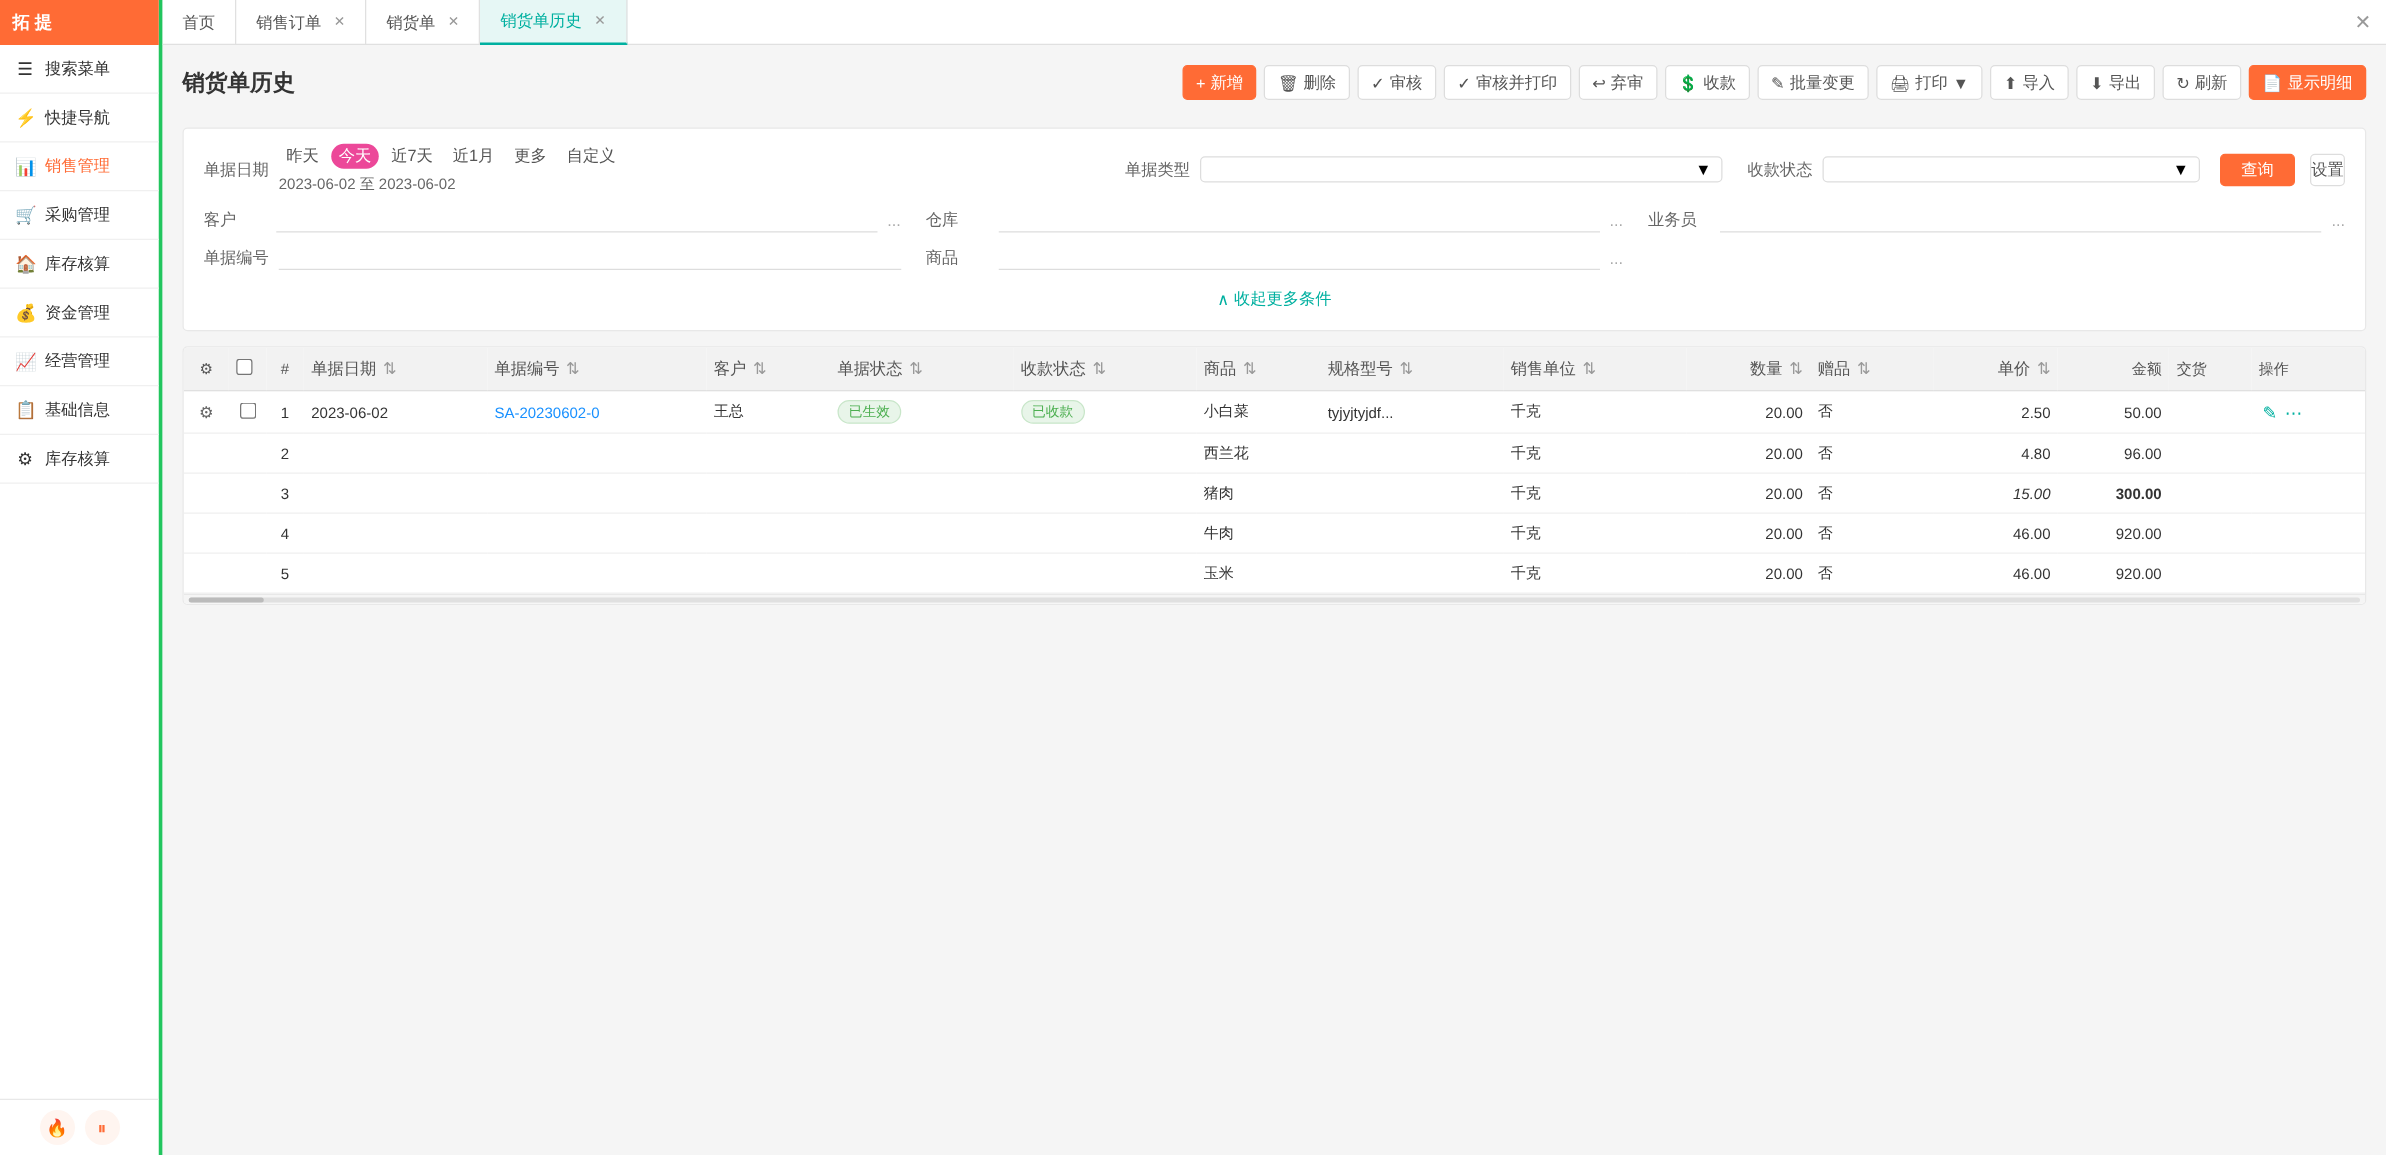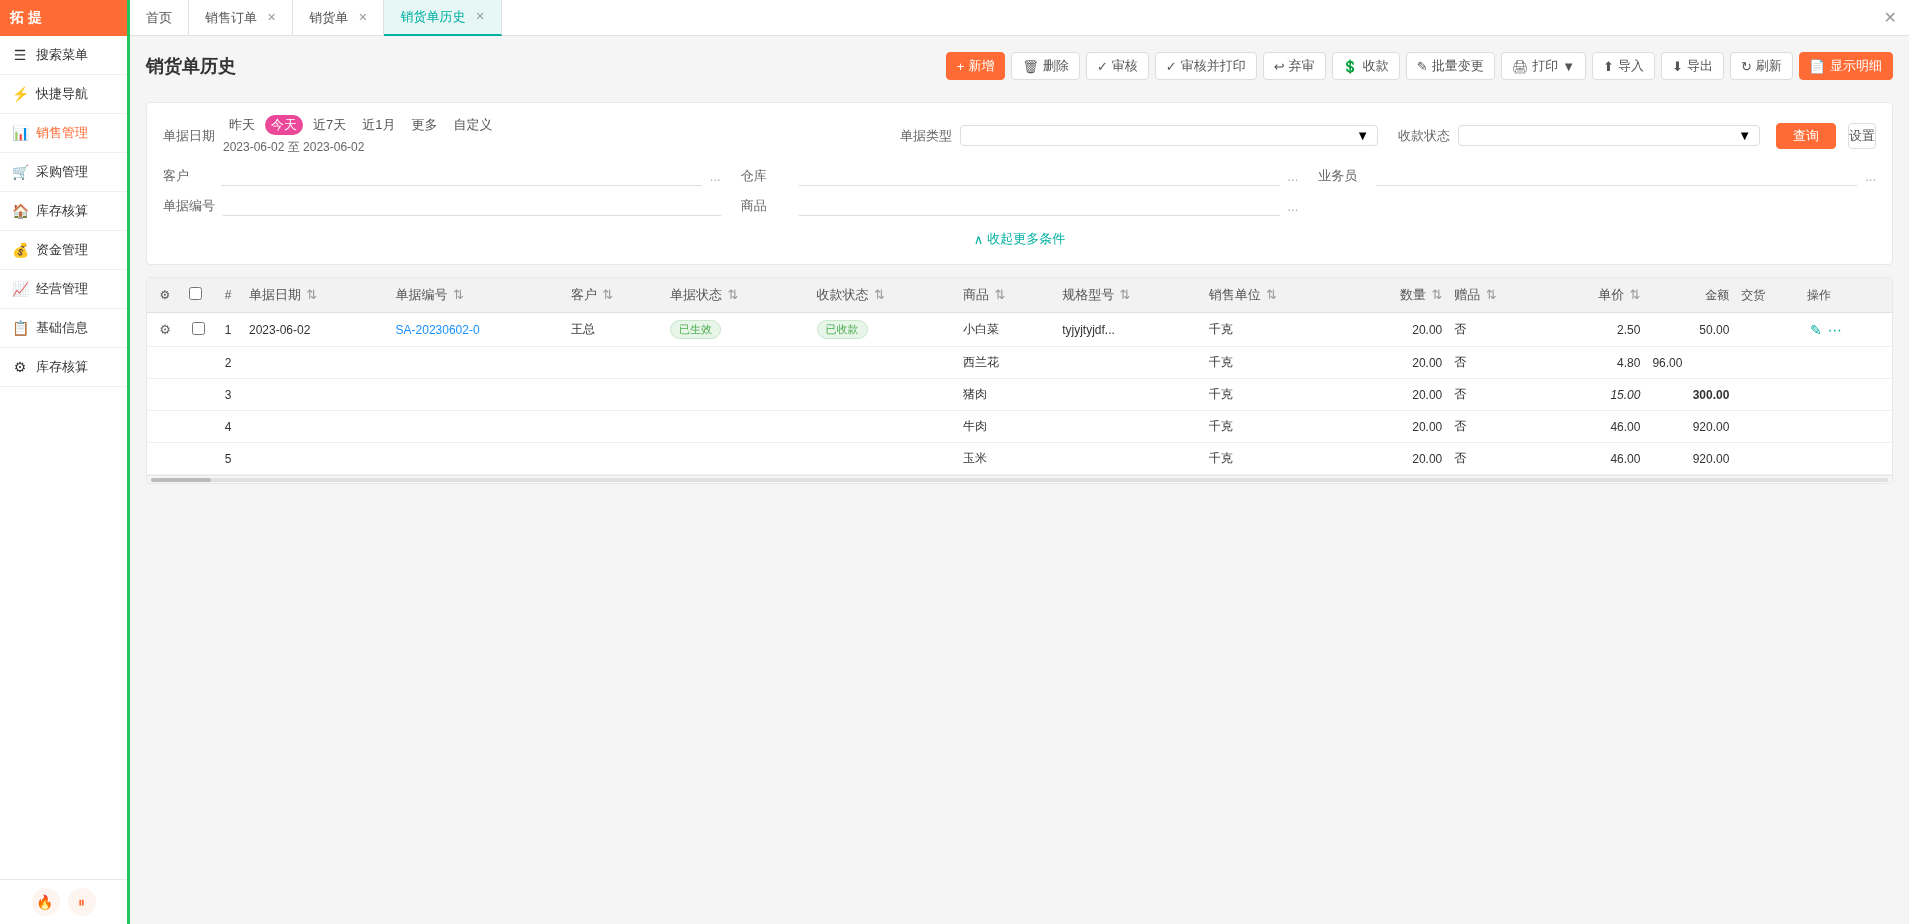--- a/index.html
+++ b/index.html
@@ -651,21 +651,21 @@
       </td>
       <td>
         
       </td>
       <td>西兰花</td>
       <td></td>
       <td>千克</td>
       <td style="text-align:right;">20.00</td>
       <td>否</td>
       <td style="text-align:right;">4.80</td>
-      <td style="">96.00</td>
+      <td style="text-align:right;">96.00</td>
       <td></td>
       <td>
         
       </td>
     </tr>
             <tr>
       <td style="text-align:center;">
         
       </td>
       <td class="checkbox-cell">

